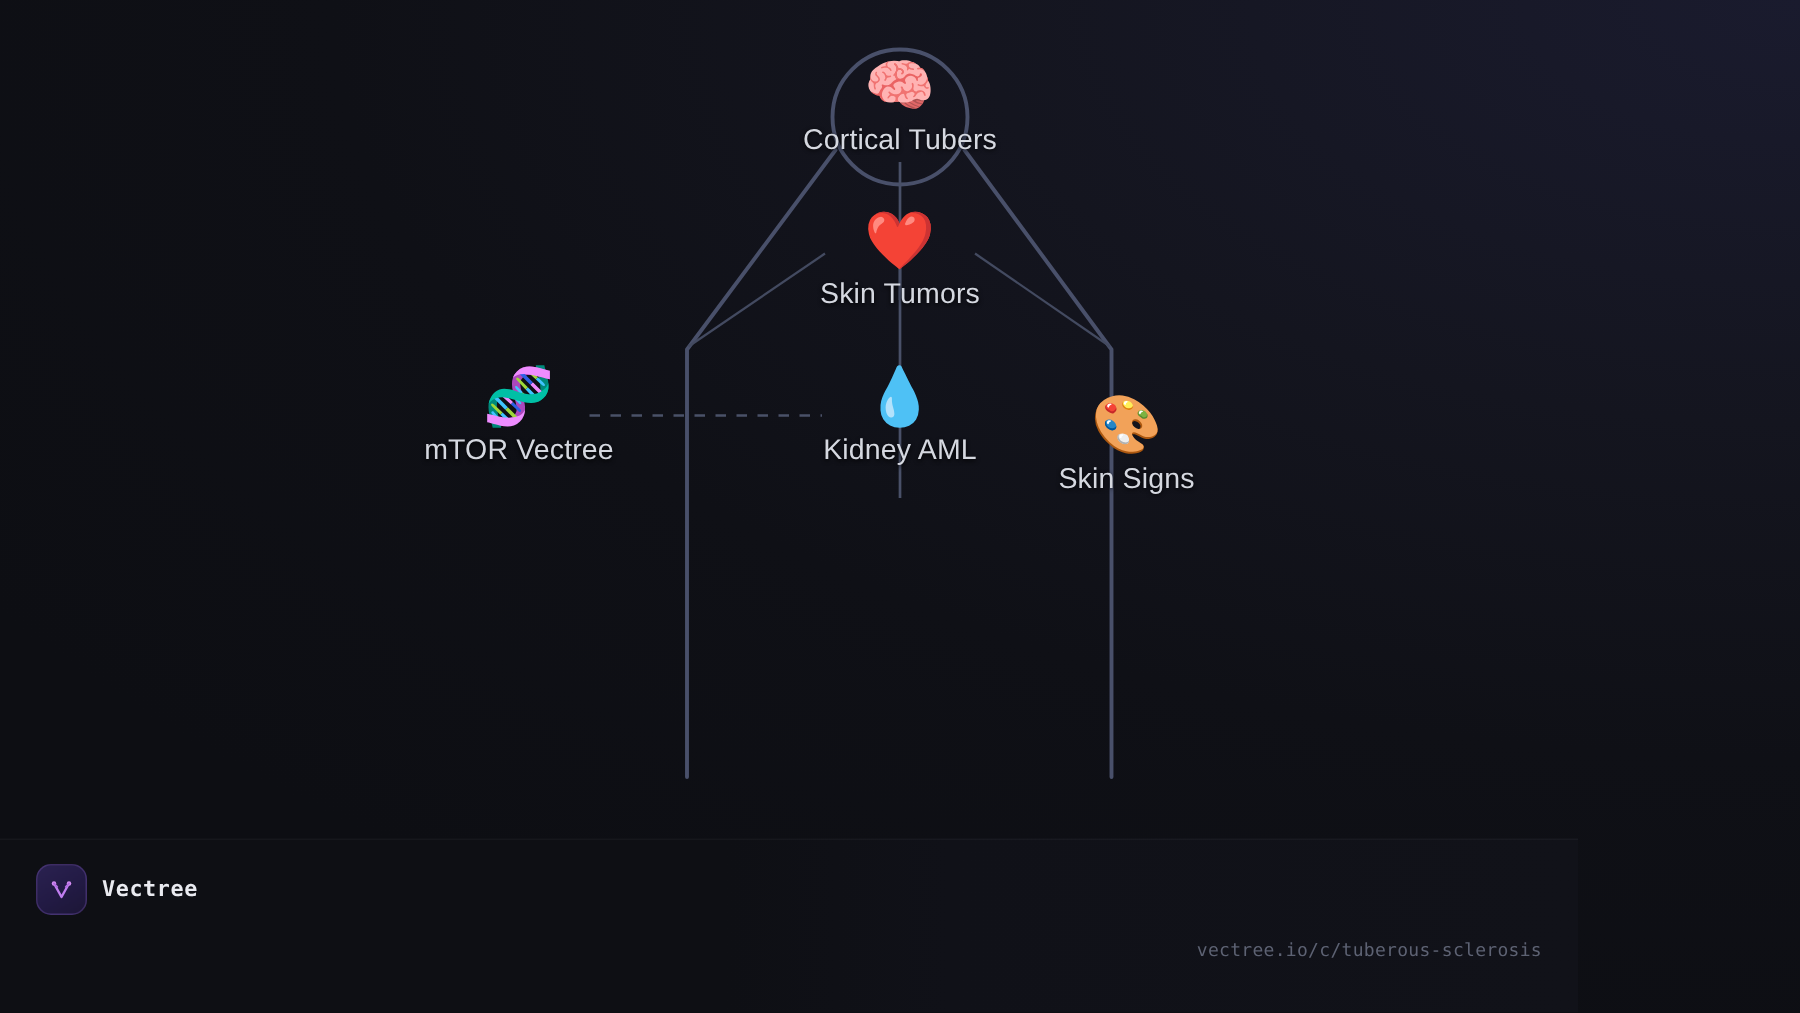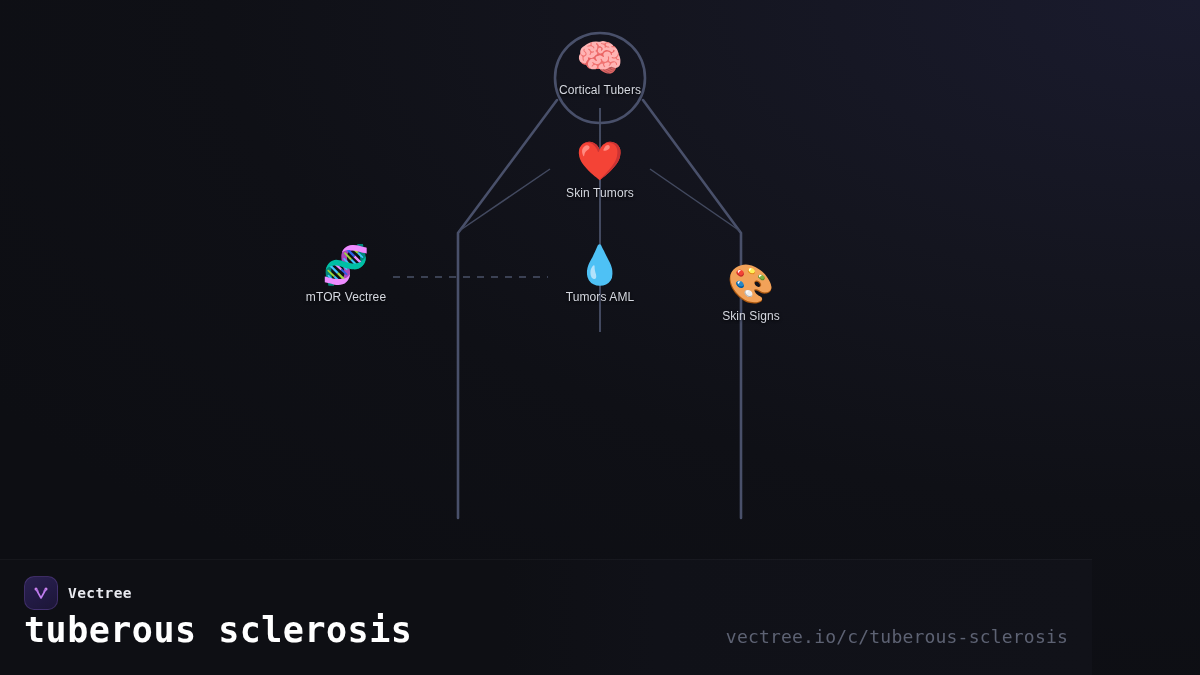--- a/index.html
+++ b/index.html
@@ -34,37 +34,36 @@
   }
   .node-emoji {
     font-size: 38px;
     line-height: 46px;
     height: 46px;
     text-align: center;
     user-select: none;
   }
   .node-label {
     margin-top: 2px;
-    font-size: 12px;
+    font-size: 19px;
     color: #d5d8e0;
     letter-spacing: .1px;
     white-space: nowrap;
     text-shadow: 0 1px 3px rgba(0,0,0,.85);
   }
 
   
   #footer {
     position: absolute;
     left: 0;
     bottom: 0;
     width: 1052px;
     height: 115px;
     background: linear-gradient(to right, #0e0f14 0%, #0e0f14 46%, #101118 60%, #111219 100%);
     border-top: 1px solid rgba(255,255,255,.035);
-    padding-left: 40px;
   }
   #brand-row {
     position: absolute;
     left: 24px;
     top: 16px;
     display: flex;
     align-items: center;
     gap: 10px;
   }
   #brand-logo {
@@ -93,21 +92,21 @@
     font-weight: bold;
     color: #ffffff;
     letter-spacing: .5px;
     white-space: nowrap;
   }
   #footer-url {
     position: absolute;
     right: 24px;
     top: 66px;
     font-family: "DejaVu Sans Mono", monospace;
-    font-size: 18px;
+    font-size: 12px;
     color: #5d6273;
     letter-spacing: .2px;
     white-space: nowrap;
   }
 </style>
 </head>
 <body>
 
 <div id="stage">
 
@@ -139,38 +138,37 @@
     <div class="node-label">Skin Tumors</div>
   </div>
 
   <div class="node" style="left:346px; top:242px;">
     <div class="node-emoji">🧬</div>
     <div class="node-label">mTOR Vectree</div>
   </div>
 
   <div class="node" style="left:600px; top:242px;">
     <div class="node-emoji">💧</div>
-    <div class="node-label">Tumors AML</div>
+    <div class="node-label">Kidney AML</div>
   </div>
 
   <div class="node" style="left:751px; top:261px;">
     <div class="node-emoji">🎨</div>
     <div class="node-label">Skin Signs</div>
   </div>
 
   <div id="footer">
     <div id="brand-row">
       <div id="brand-logo">
         <svg width="20" height="20" viewBox="0 0 20 20" xmlns="http://www.w3.org/2000/svg">
           <path d="M5 6 L10 15 L15 6" fill="none" stroke="#c07ef0" stroke-width="1.6" stroke-linecap="round" stroke-linejoin="round"></path>
           <circle cx="5" cy="6" r="1.5" fill="#d78ef5"></circle>
           <circle cx="15" cy="6" r="1.5" fill="#d78ef5"></circle>
           <path d="M5 6 L7.2 8.2" stroke="#b06be0" stroke-width="1.2" stroke-linecap="round"></path>
           <path d="M15 6 L12.8 8.2" stroke="#b06be0" stroke-width="1.2" stroke-linecap="round"></path>
         </svg>
       </div>
       <div id="brand-name">Vectree</div>
     </div>
-    <div id="page-title">tuberous sclerosis</div>
     <div id="footer-url">vectree.io/c/tuberous-sclerosis</div>
   </div>
 
 </div>
 
 </body></html>

